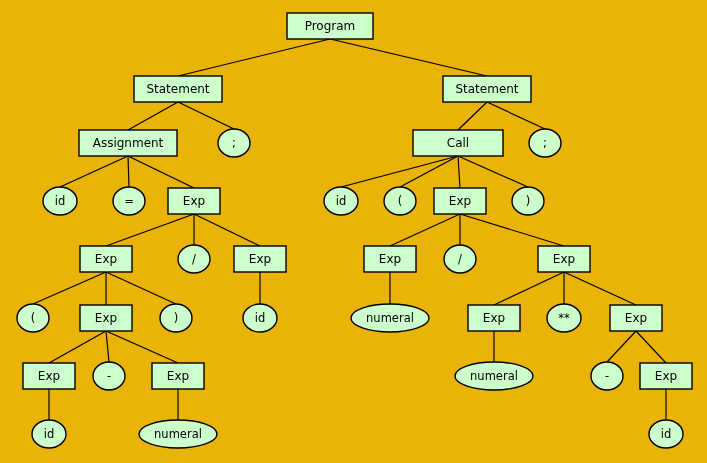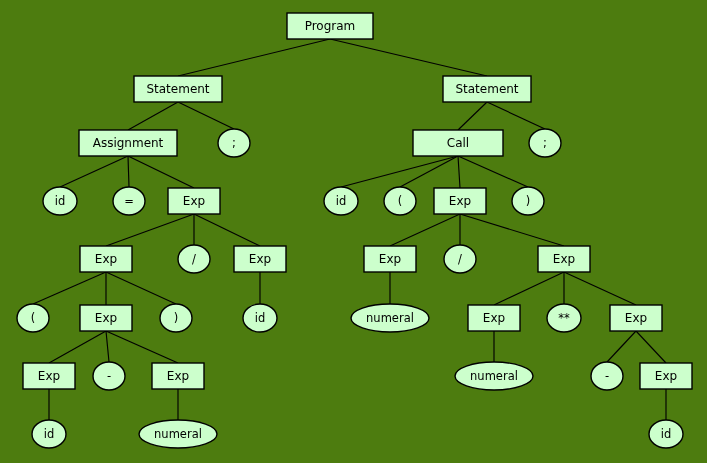--- a/index.html
+++ b/index.html
@@ -4,21 +4,21 @@
 <style>
   html, body {
     margin: 0;
     padding: 0;
     background: #ffffff;
   }
   #canvas-wrap {
     position: relative;
     width: 707px;
     height: 463px;
-    background: #4d7c0f;
+    background: #eab308;
     overflow: hidden;
     font-family: "DejaVu Sans", sans-serif;
   }
   svg#tree-svg {
     position: absolute;
     left: 0;
     top: 0;
     width: 707px;
     height: 463px;
   }

